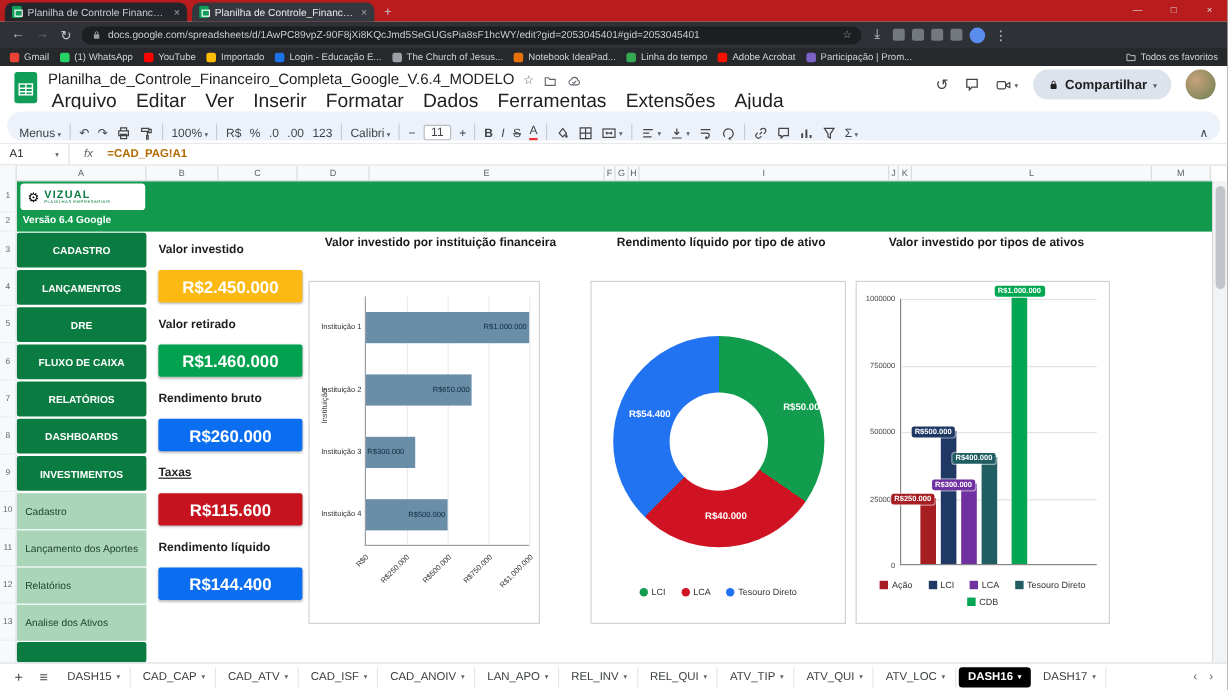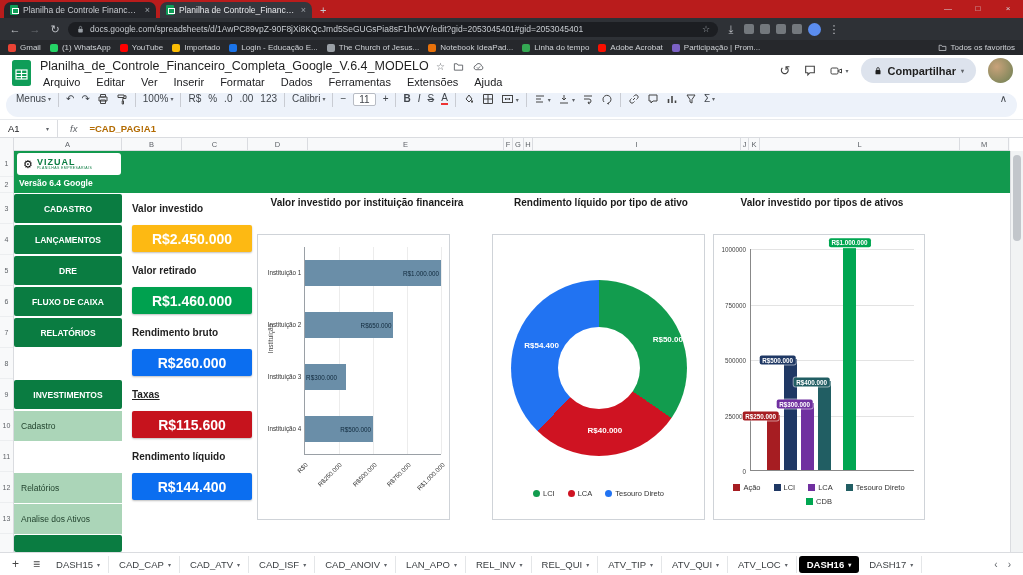--- a/index.html
+++ b/index.html
@@ -32,28 +32,28 @@
   .bm{display:flex;align-items:center;gap:4px;color:#cfd2d6;font-size:8px;white-space:nowrap}
   .fav{width:8px;height:8px;border-radius:2px;flex:none}
   .bm-all{margin-left:auto;display:flex;align-items:center;gap:4px;color:#cfd2d6;font-size:8px;white-space:nowrap}
 
   
   .shead{position:absolute;left:0;top:55px;width:1023px;height:36px;background:#fff}
   .sheets-logo{position:absolute;left:11px;top:4px}
   .doc-title{position:absolute;left:40px;top:4px;font-size:12.5px;color:#1f1f1f;white-space:nowrap}
   .title-icons{position:absolute;left:436px;top:6px;display:flex;gap:8px;color:#5f6368;font-size:10px;align-items:center}
   .menurow{position:absolute;left:36px;top:20px;display:flex;gap:2px}
-  .menuitem{font-size:11px;color:#202124;padding:1px 7px;border-radius:8px}
+  .menuitem{font-size:16px;color:#202124;padding:1px 7px;border-radius:8px}
   .hright{position:absolute;right:10px;top:3px;display:flex;align-items:center;gap:12px}
   .share-pill{display:flex;align-items:center;gap:5px;background:#dde3ed;border-radius:13px;height:25px;padding:0 12px;font-size:11px;color:#1f1f1f;font-weight:bold}
   .avatar{width:25px;height:25px;border-radius:50%;background:radial-gradient(circle at 35% 35%,#c9a27a,#6a7f52)}
 
   
   .toolbarwrap{position:absolute;left:0;top:91px;width:1023px;height:28px;background:#fff}
-  .toolbar{position:absolute;left:6px;top:2px;width:1011px;height:24px;background:#edf2fa;border-radius:12px;display:flex;align-items:flex-start;gap:7px;padding:0 10px;color:#40454b;font-size:10px;white-space:nowrap;overflow:hidden}
+  .toolbar{position:absolute;left:6px;top:2px;width:1011px;height:24px;background:#edf2fa;border-radius:12px;display:flex;align-items:flex-end;gap:7px;padding:0 10px;color:#40454b;font-size:10px;white-space:nowrap;overflow:hidden}
   .tsep{width:1px;height:14px;background:#c9ccd3;flex:none}
   .tbtn{display:flex;align-items:center;gap:2px}
   .tbold{font-weight:bold}
   .titalic{font-style:italic}
   .tstrike{text-decoration:line-through}
   .tcolorA{border-bottom:2px solid #e33;line-height:10px}
   .caret{font-size:6px;color:#5f6368}
   .fsbox{border:1px solid #b8bcc4;border-radius:2px;padding:0 5px;background:#fff}
   .ticon{flex:none}
 
@@ -506,22 +506,24 @@
         </div>
         <div class="legend" style="top: 262px;">
           <span><span class="lsq" style="background: rgb(0, 166, 81);"></span><span>CDB</span></span>
         </div>
       </div>
   <div class="navbtn" style="top: 43px; height: 29px; background: rgb(10, 124, 65);">CADASTRO</div>
       <div class="navbtn" style="top: 74px; height: 29px; background: rgb(10, 124, 65);">LANÇAMENTOS</div>
       <div class="navbtn" style="top: 105px; height: 29px; background: rgb(10, 124, 65);">DRE</div>
       <div class="navbtn" style="top: 136px; height: 29px; background: rgb(10, 124, 65);">FLUXO DE CAIXA</div>
       <div class="navbtn" style="top: 167px; height: 29px; background: rgb(10, 124, 65);">RELATÓRIOS</div>
+      <div class="navbtn" style="top: 198px; height: 29px; background: rgb(10, 124, 65);">DASHBOARDS</div>
       <div class="navbtn" style="top: 229px; height: 29px; background: rgb(10, 124, 65);">INVESTIMENTOS</div>
       <div class="subitem" style="top: 260px; height: 30px; background: rgb(171, 213, 184); color: rgb(30, 63, 42);">Cadastro</div>
+      <div class="subitem" style="top: 291px; height: 30px; background: rgb(171, 213, 184); color: rgb(30, 63, 42);">Lançamento dos Aportes</div>
       <div class="subitem" style="top: 322px; height: 30px; background: rgb(171, 213, 184); color: rgb(30, 63, 42);">Relatórios</div>
       <div class="subitem" style="top: 353px; height: 30px; background: rgb(171, 213, 184); color: rgb(30, 63, 42);">Analise dos Ativos</div>
       <div class="navbtn" style="top: 384px; height: 17px; background: rgb(10, 124, 65);"></div>
       <div class="kpilabel" style="top: 42px; height: 31px;">Valor investido</div>
       <div class="kpival" style="top: 74px; height: 27px; background: rgb(253, 185, 19);">R$2.450.000</div>
       <div class="kpilabel" style="top: 104px; height: 31px;">Valor retirado</div>
       <div class="kpival" style="top: 136px; height: 27px; background: rgb(0, 161, 79);">R$1.460.000</div>
       <div class="kpilabel" style="top: 166px; height: 31px;">Rendimento bruto</div>
       <div class="kpival" style="top: 198px; height: 27px; background: rgb(11, 110, 240);">R$260.000</div>
       <div class="kpilabel" style="top: 228px; height: 31px; text-decoration: underline;">Taxas</div>

